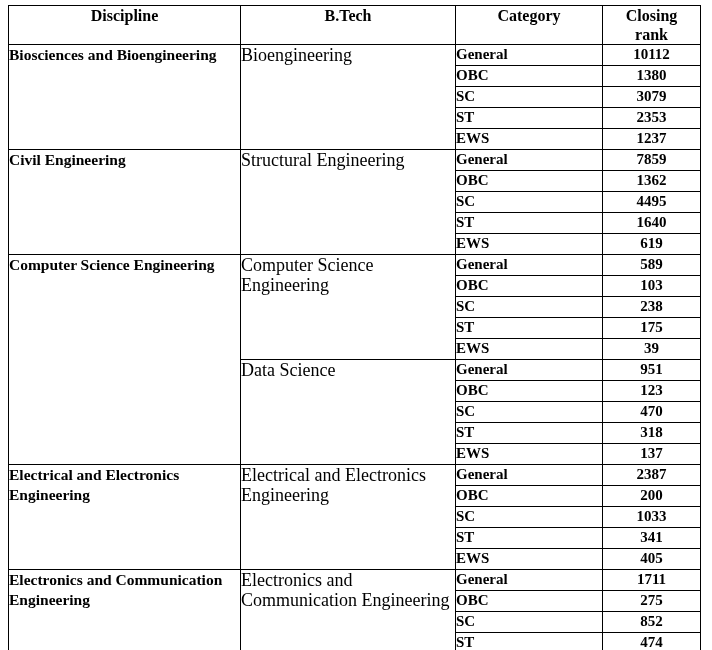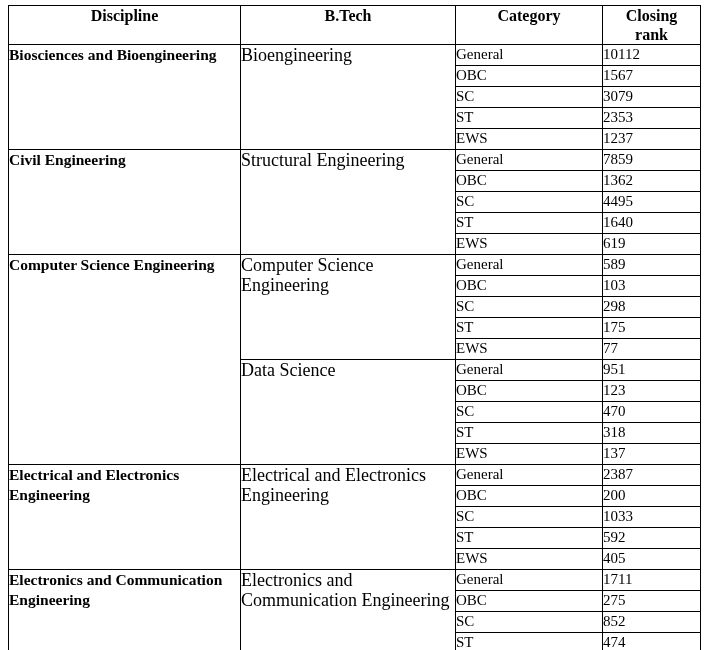--- a/index.html
+++ b/index.html
@@ -57,35 +57,36 @@
     line-height: 20px;
     padding: 1px 4px 0 5px;
   }
   td.btech-cell {
     font-weight: normal;
     font-size: 18px;
     line-height: 20px;
     padding: 1px 4px 0 6px;
   }
   td.category-cell {
-    font-weight: normal;
+    font-weight: bold;
     font-size: 15px;
     line-height: 18px;
     height: 20px;
     padding: 0 4px 0 6px;
     white-space: nowrap;
     margin-left: 42px;
   }
   td.rank-cell {
-    font-weight: normal;
+    font-weight: bold;
     font-size: 15px;
     line-height: 18px;
     height: 20px;
     padding: 0 4px 0 6px;
     white-space: nowrap;
+    text-align: center;
   }
 </style>
 </head>
 <body>
 
 <div id="table-wrap">
   <table class="rank-table">
     <colgroup>
       <col class="c-discipline">
       <col class="c-btech">
@@ -111,21 +112,21 @@
     </thead>
     <tbody id="table-body">
         <tr>
           <td class="discipline-cell" rowspan="5">Biosciences and Bioengineering</td>
           <td class="btech-cell" rowspan="5">Bioengineering</td>
           <td class="category-cell">General</td>
           <td class="rank-cell">10112</td>
         </tr>
         <tr>
           <td class="category-cell">OBC</td>
-          <td class="rank-cell">1567</td>
+          <td class="rank-cell">1380</td>
         </tr>
         <tr>
           <td class="category-cell">SC</td>
           <td class="rank-cell">3079</td>
         </tr>
         <tr>
           <td class="category-cell">ST</td>
           <td class="rank-cell">2353</td>
         </tr>
         <tr>
@@ -159,29 +160,29 @@
           <td class="btech-cell" rowspan="5">Computer Science Engineering</td>
           <td class="category-cell">General</td>
           <td class="rank-cell">589</td>
         </tr>
         <tr>
           <td class="category-cell">OBC</td>
           <td class="rank-cell">103</td>
         </tr>
         <tr>
           <td class="category-cell">SC</td>
-          <td class="rank-cell">298</td>
+          <td class="rank-cell">238</td>
         </tr>
         <tr>
           <td class="category-cell">ST</td>
           <td class="rank-cell">175</td>
         </tr>
         <tr>
           <td class="category-cell">EWS</td>
-          <td class="rank-cell">77</td>
+          <td class="rank-cell">39</td>
         </tr>
         <tr>
           <td class="btech-cell" rowspan="5">Data Science</td>
           <td class="category-cell">General</td>
           <td class="rank-cell">951</td>
         </tr>
         <tr>
           <td class="category-cell">OBC</td>
           <td class="rank-cell">123</td>
         </tr>
@@ -206,21 +207,21 @@
         <tr>
           <td class="category-cell">OBC</td>
           <td class="rank-cell">200</td>
         </tr>
         <tr>
           <td class="category-cell">SC</td>
           <td class="rank-cell">1033</td>
         </tr>
         <tr>
           <td class="category-cell">ST</td>
-          <td class="rank-cell">592</td>
+          <td class="rank-cell">341</td>
         </tr>
         <tr>
           <td class="category-cell">EWS</td>
           <td class="rank-cell">405</td>
         </tr>
         <tr>
           <td class="discipline-cell" rowspan="5">Electronics and Communication Engineering</td>
           <td class="btech-cell" rowspan="5">Electronics and Communication Engineering</td>
           <td class="category-cell">General</td>
           <td class="rank-cell">1711</td>

